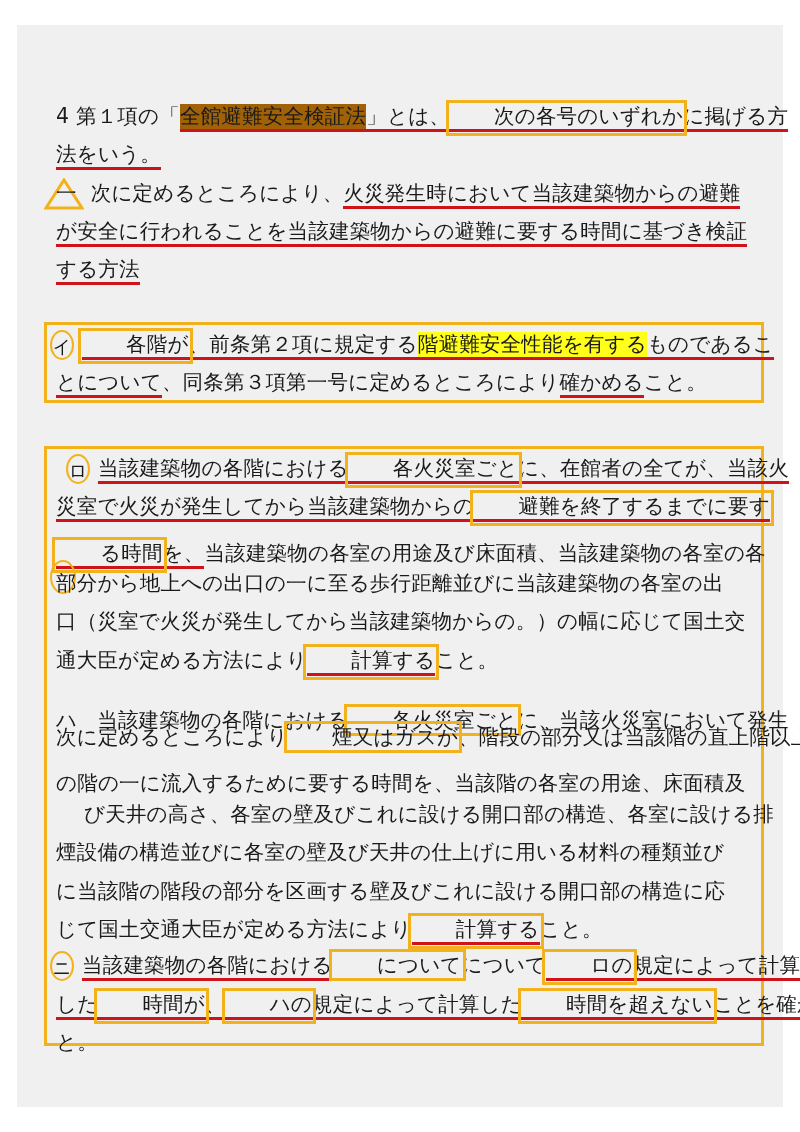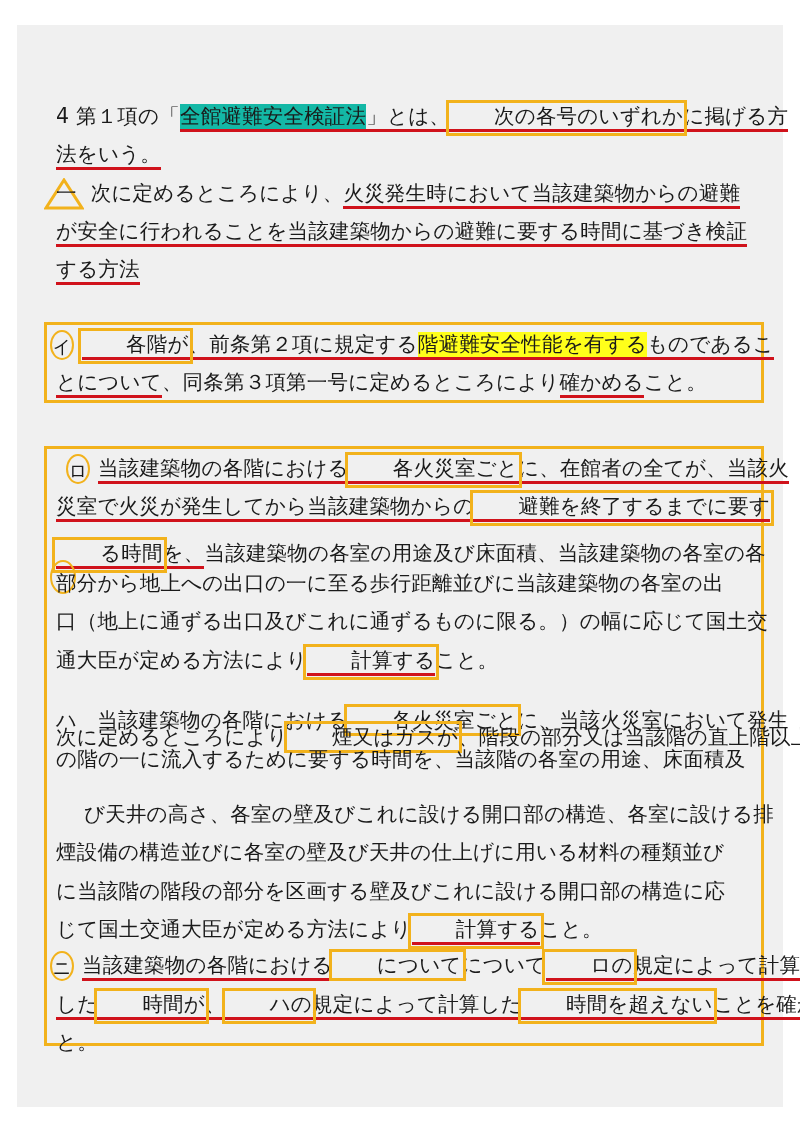--- a/index.html
+++ b/index.html
@@ -1,21 +1,21 @@
 <!DOCTYPE html>
 <html><head>
 <meta charset="utf-8">
 <style>
   html, body { margin:0; padding:0; }
   body { width:800px; height:1132px; background:#ffffff; position:relative; overflow:hidden;
          font-family:"DejaVu Sans", sans-serif; color:#1a1a1a; }
   .page { position:absolute; left:17px; top:25px; width:766px; height:1082px; background:#f0f0f0; }
   .line { position:absolute; left:56px; height:38px; line-height:38px; font-size:20.5px; white-space:nowrap; letter-spacing:0.2px; }
   .ul { border-bottom:3px solid #d0121b; padding-bottom:1px; }
-  .hl-orange { background:#14b8a6; }
+  .hl-orange { background:#a16207; }
   .hl-yellow { background:#ffff1a; }
   .boxed { outline:3px solid #f2b21c; outline-offset:1px;padding-left:44px; }
   .frame { position:absolute; border:3px solid #f2b21c; box-sizing:border-box; }
   .circle { display:inline-block; width:24px; height:30px; line-height:30px; border:2.5px solid #f2b21c; border-radius:50%;
             text-align:center; margin-right:8px; vertical-align:middle; box-sizing:border-box; font-size:18px; }
   .tri-marker { position:absolute; left:44px; top:178px; width:40px; height:32px; }
   .small-circle { position:absolute; border:2.5px solid #f2b21c; border-radius:50%; box-sizing:border-box; }
 </style>
 </head>
 <body>
@@ -59,33 +59,33 @@
   <span class="ul">災室で火災が発生してから当該建築物からの</span><span class="boxed ul">避難を終了するまでに要す</span>
 </div>
 <div class="line" style="top:534px;">
   <span class="boxed ul">る時間</span><span class="ul">を、</span><span>当該建築物の各室の用途及び床面積、当該建築物の各室の各</span>
 </div>
 <div class="small-circle" style="left:50px; top:560px; width:26px; height:34px;"></div>
 <div class="line" style="top:564px;">
   <span>部</span><span>分から地上への出口の一に至る歩行距離並びに当該建築物の各室の出</span>
 </div>
 <div class="line" style="top:602px;">
-  <span>口（地上に通ずる出口及びこれに通ずるものに限る。）の幅に応じて国土交</span>
+  <span>口（災室で火災が発生してから当該建築物からの。）の幅に応じて国土交</span>
 </div>
 <div class="line" style="top:641px;">
   <span>通大臣が定める方法により</span><span class="boxed ul">計算する</span><span>こと。</span>
 </div>
 
 <div class="line" style="top:701px;">
   <span>ハ</span><span style="display:inline-block;width:20px;"></span><span>当該建築物の各階における</span><span class="boxed">各火災室ごと</span><span>に、当該火災室において発生</span>
 </div>
 <div class="line" style="top:718px;">
   <span>次に定めるところにより</span><span class="boxed">煙又はガスが</span><span>、階段の部分又は当該階の直上階以上</span>
 </div>
-<div class="line" style="top:740px;">
+<div class="line" style="top:764px;">
   <span>の階の一に流入するために要する時間を、当該階の各室の用途、床面積及</span>
 </div>
 <div class="line" style="top:795px;margin-left:28px;">
   <span>び天井の高さ、各室の壁及びこれに設ける開口部の構造、各室に設ける排</span>
 </div>
 <div class="line" style="top:833px;">
   <span>煙設備の構造並びに各室の壁及び天井の仕上げに用いる材料の種類並び</span>
 </div>
 <div class="line" style="top:872px;">
   <span>に当該階の階段の部分を区画する壁及びこれに設ける開口部の構造に応</span>

